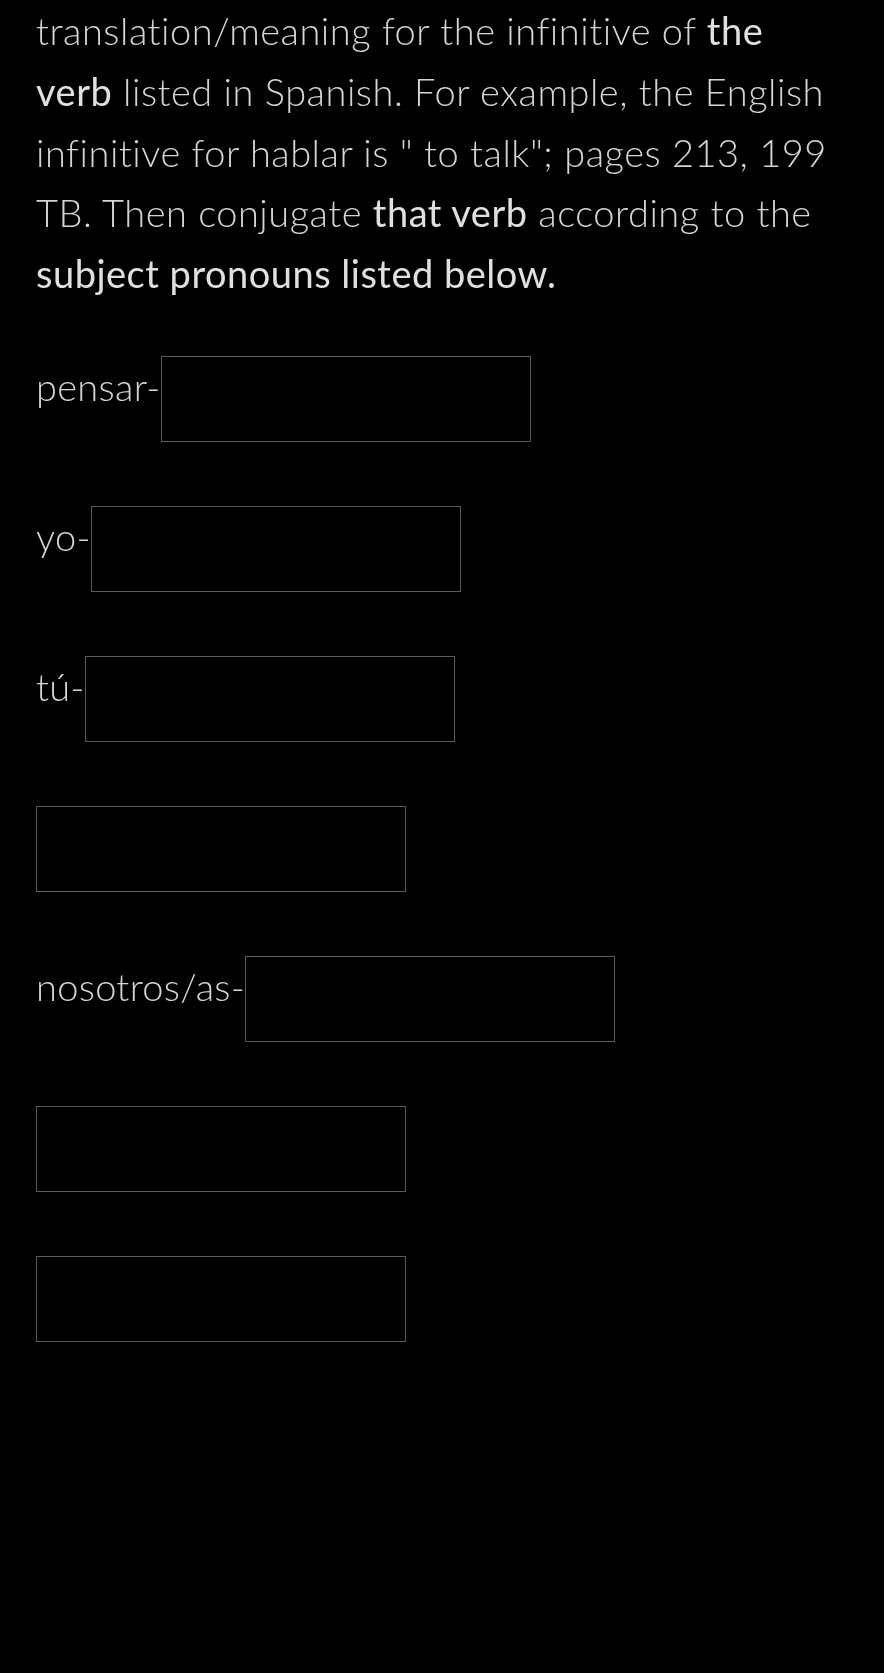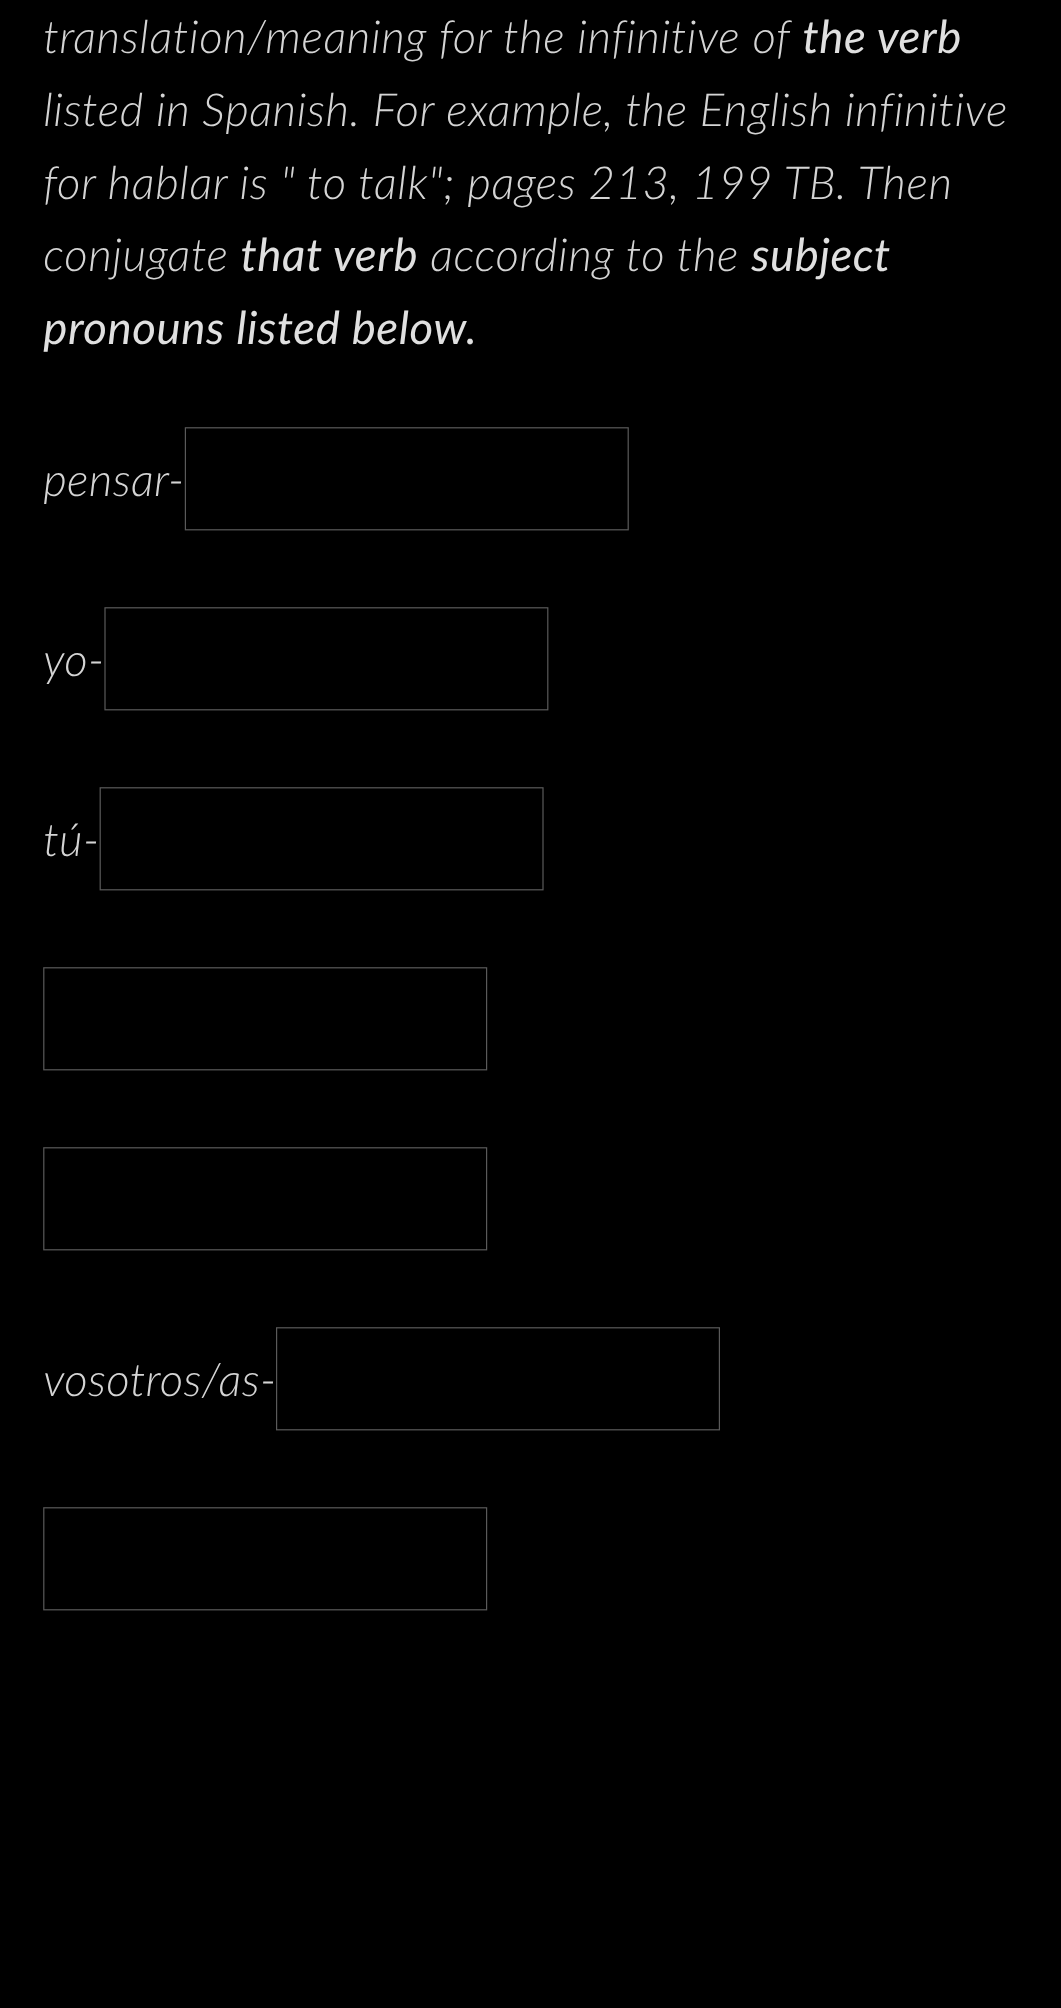--- a/index.html
+++ b/index.html
@@ -1,19 +1,18 @@
 <!DOCTYPE html>
 <html><head>
   <meta charset="utf-8">
   <style>
     * {
       margin: 0;
       padding: 0;
       box-sizing: border-box;
-      font-style: italic;
     }
     body {
       background-color: #000000;
       color: #d4d4d4;
       font-family: -apple-system, BlinkMacSystemFont, 'Segoe UI', 'Lato', sans-serif;
       font-size: 38px;
       line-height: 1.6;
       padding: 0 36px;
       width: 884px;
     }
@@ -21,21 +20,21 @@
       margin-bottom: 52px;
       font-weight: 300;
       letter-spacing: 0.5px;
     }
     .instructions .bold {
       font-weight: 400;
       color: #e0e0e0;
     }
     .field-row {
       display: flex;
-      align-items: center;
+      align-items: flex-start;
       margin-bottom: 64px;
     }
     .field-label {
       font-weight: 300;
       letter-spacing: 0.3px;
     }
     .text-input {
       background-color: #000000;
       border: 1px solid #5a5a5a;
       color: #d4d4d4;
@@ -66,23 +65,23 @@
 <div class="field-row">
   <span class="field-label">tú-</span>
   <input type="text" class="text-input" value="" style="">
 </div>
 
 <div class="field-row">
   <input type="text" class="text-input" value="" style="">
 </div>
 
 <div class="field-row">
+  <span class="field-label">nosotros/as-</span>
   <input type="text" class="text-input" value="" style="">
 </div>
 
 <div class="field-row">
-  <span class="field-label">vosotros/as-</span>
   <input type="text" class="text-input" value="" style="">
 </div>
 
 <div class="field-row">
   <input type="text" class="text-input" value="" style="">
 </div>
 
 </body></html>

